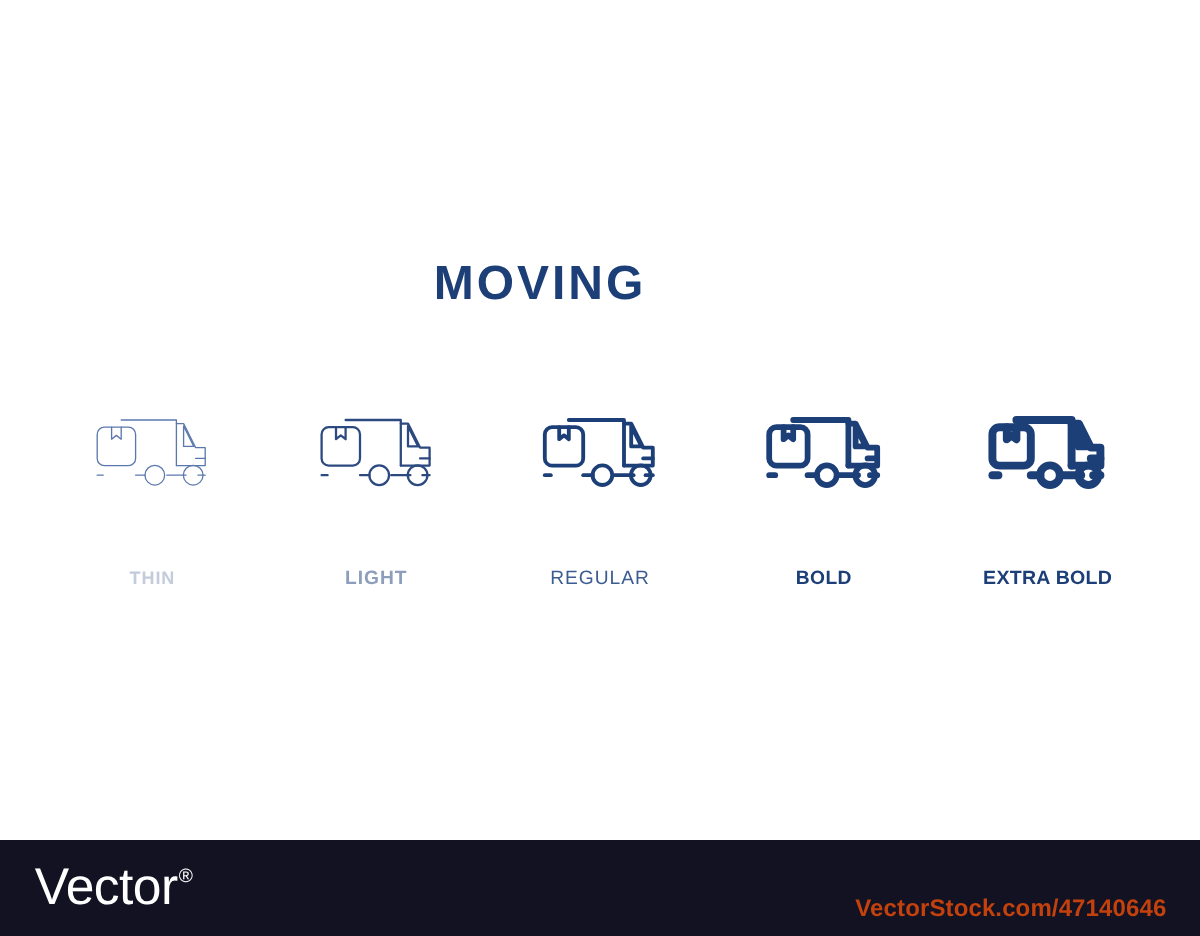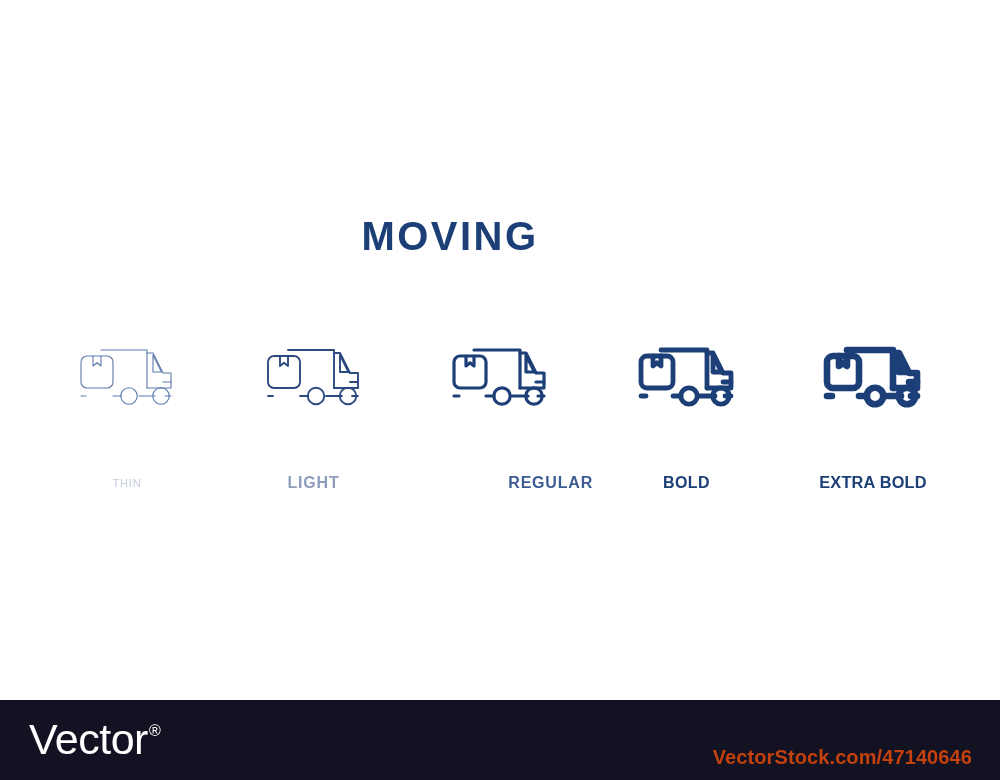--- a/index.html
+++ b/index.html
@@ -76,37 +76,36 @@
     align-items: center;
     justify-content: space-between;
   }
   .label-cell {
     width: 186px;
     text-align: center;
     white-space: nowrap;
     line-height: 26px;
   }
   .lbl-thin {
-    font-size: 11px;
+    font-size: 15px;
+    font-weight: 700;
+    letter-spacing: 0.8px;
+    color: #c3cbdd;
+  }
+  .lbl-light {
+    font-size: 16px;
+    font-weight: 700;
+    letter-spacing: 0.8px;
+    color: #8d9dbc;
+  }
+  .lbl-regular {
+    font-size: 16px;
     font-weight: 400;
     letter-spacing: 0.8px;
-    color: #c3cbdd;
-  }
-  .lbl-light {
-    font-size: 16px;
-    font-weight: 700;
-    letter-spacing: 0.8px;
-    color: #8d9dbc;
-  }
-  .lbl-regular {
-    font-size: 16px;
-    font-weight: 700;
-    letter-spacing: 0.8px;
     color: #3c5c92;
-    text-align: right;
   }
   .lbl-bold {
     font-size: 16px;
     font-weight: 700;
     letter-spacing: 0.4px;
     color: #1d3f78;
   }
   .lbl-xbold {
     font-size: 16px;
     font-weight: 700;

